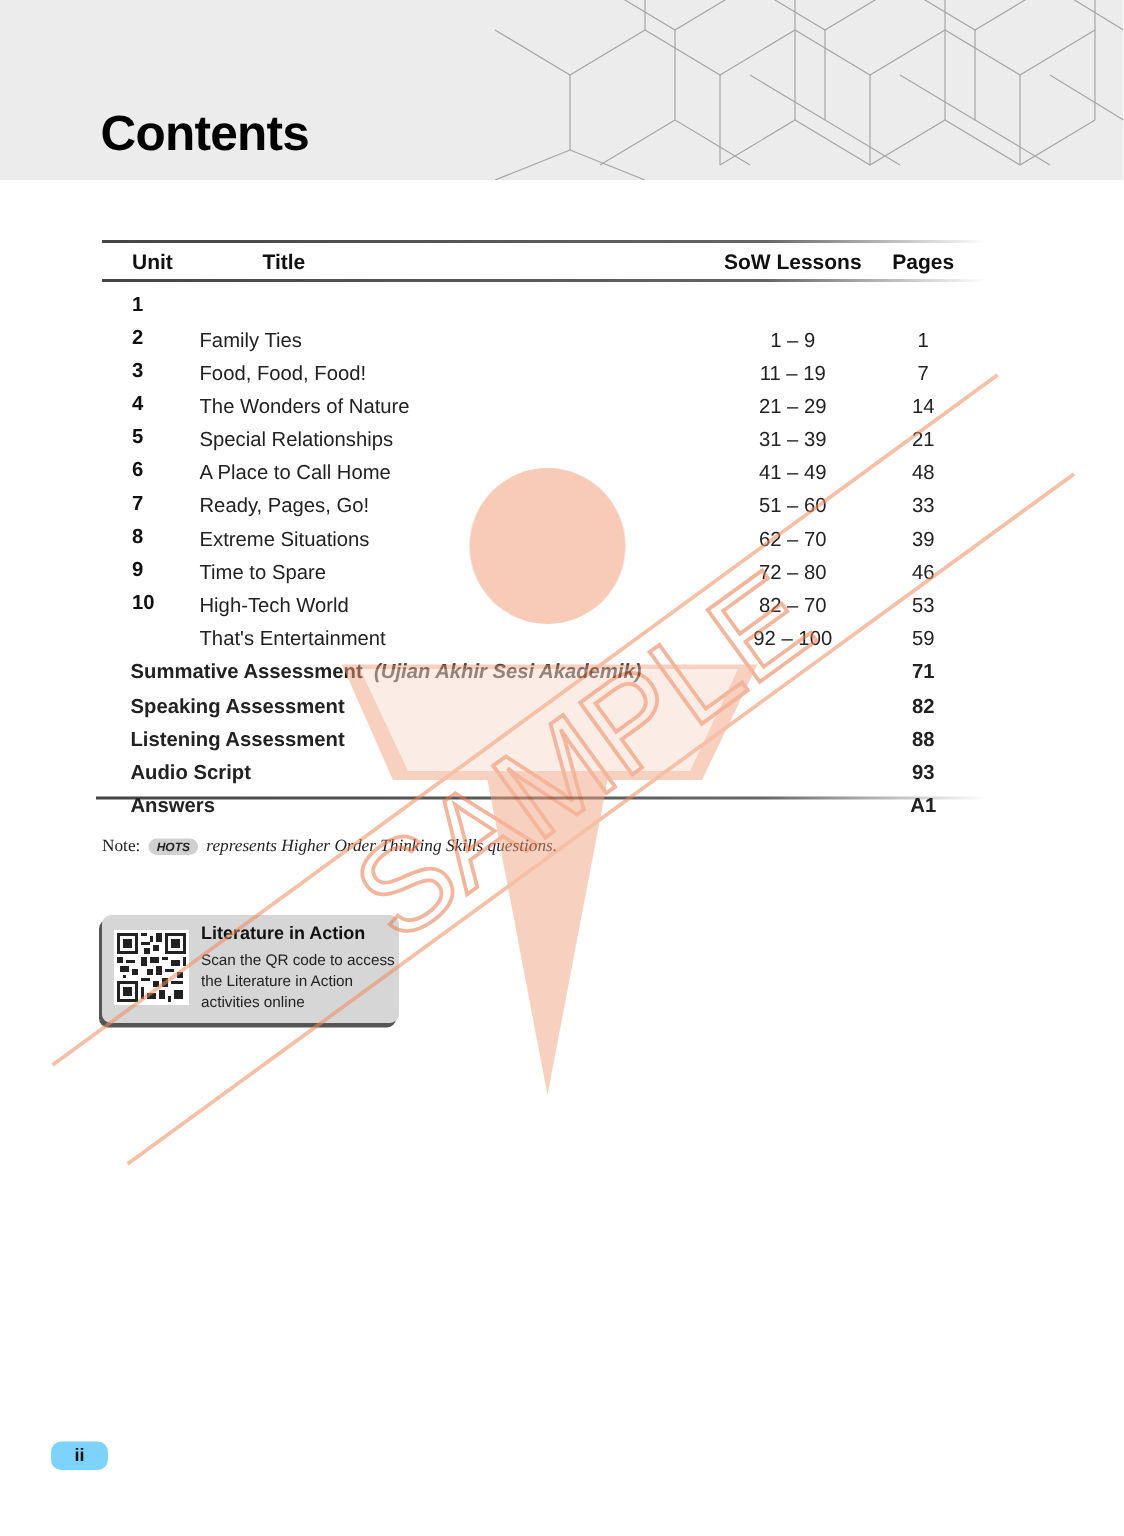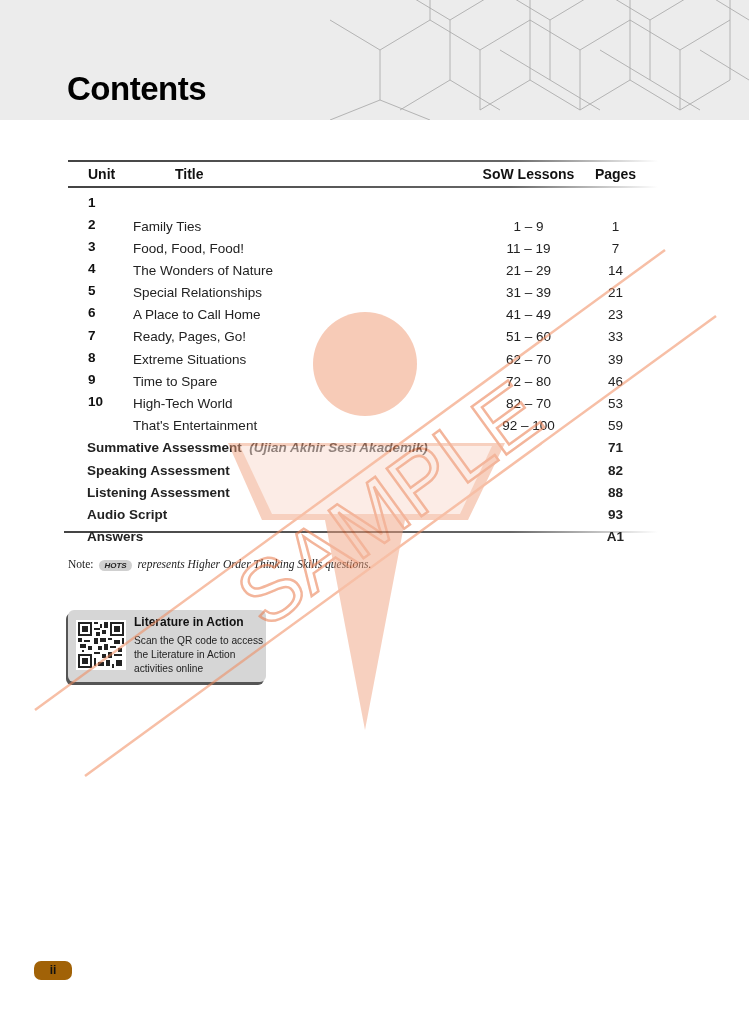--- a/index.html
+++ b/index.html
@@ -24,21 +24,21 @@
   .extra .c-pages { font-weight:bold; }
   .extra i { font-weight:bold; }
   .note { position:absolute; left:68px; top:558px; font-family:"Liberation Serif", serif; font-size:11.5px; font-style:italic; color:#222; }
   .note b { font-style:normal; font-weight:normal; }
   .hots { display:inline-block; background:#d0d0d0; border-radius:8px; font-family:"Liberation Sans",sans-serif; font-style:italic; font-weight:bold; font-size:8px; padding:1px 5px; margin:0 3px; color:#222; }
   .lit { position:absolute; left:68px; top:610px; width:198px; height:72px; background:#d6d6d6; border-radius:6px;
          box-shadow:-2px 3px 0 #555; }
   .qr { position:absolute; left:8px; top:10px; width:50px; height:50px; background:#fff; }
   .lit-title { position:absolute; left:66px; top:5px; font-size:12px; font-weight:bold; }
   .lit-desc { position:absolute; left:66px; top:24px; width:130px; font-size:10.2px; line-height:14px; color:#222; }
-  .pager { position:absolute; left:34px; top:961px; width:38px; height:19px; background:#a16207; border-radius:7px; text-align:center; font-size:12px; font-weight:bold; line-height:19px; }
+  .pager { position:absolute; left:34px; top:961px; width:38px; height:19px; background:#7dd3fc; border-radius:7px; text-align:center; font-size:12px; font-weight:bold; line-height:19px; }
   .watermark { position:absolute; left:0; top:0; width:749px; height:1024px; pointer-events:none; }
 </style>
 </head>
 <body>
 
 <div class="header">
   <svg width="749" height="120">
     <g stroke="#888" stroke-width="0.8" fill="none" opacity="0.7">
       <path d="M330 20 L380 50 L430 20 L480 50 L530 20 L580 50 L630 20 L680 50 L730 20"></path>
       <path d="M380 50 L380 100 M430 20 L430 -30 M480 50 L480 110 M530 20 L530 -20 M580 50 L580 110 M630 20 L630 -30 M680 50 L680 110 M730 20 L730 -30"></path>
@@ -84,21 +84,21 @@
   <div class="row">
       <span class="c-unit">4</span>
       <span class="c-title">Special Relationships</span>
       <span class="c-sow">31 – 39</span>
       <span class="c-pages">21</span>
     </div>
   <div class="row">
       <span class="c-unit">5</span>
       <span class="c-title">A Place to Call Home</span>
       <span class="c-sow">41 – 49</span>
-      <span class="c-pages">23</span>
+      <span class="c-pages">48</span>
     </div>
   <div class="row">
       <span class="c-unit">6</span>
       <span class="c-title">Ready, Pages, Go!</span>
       <span class="c-sow">51 – 60</span>
       <span class="c-pages">33</span>
     </div>
   <div class="row">
       <span class="c-unit">7</span>
       <span class="c-title">Extreme Situations</span>

